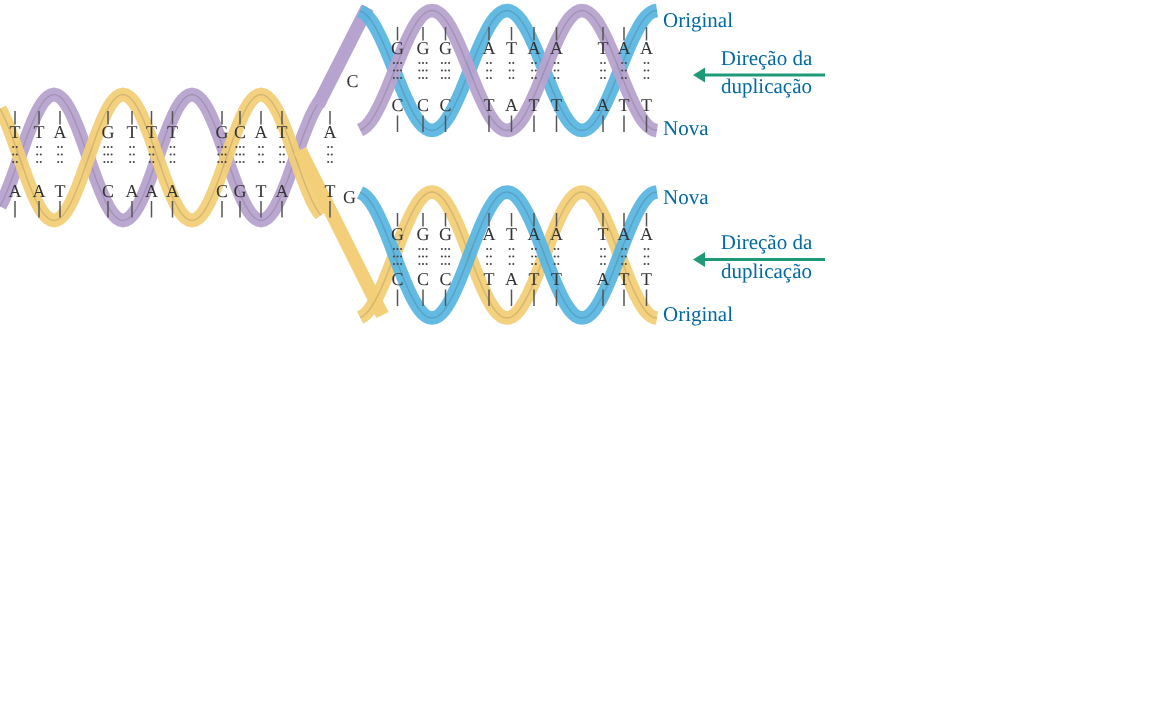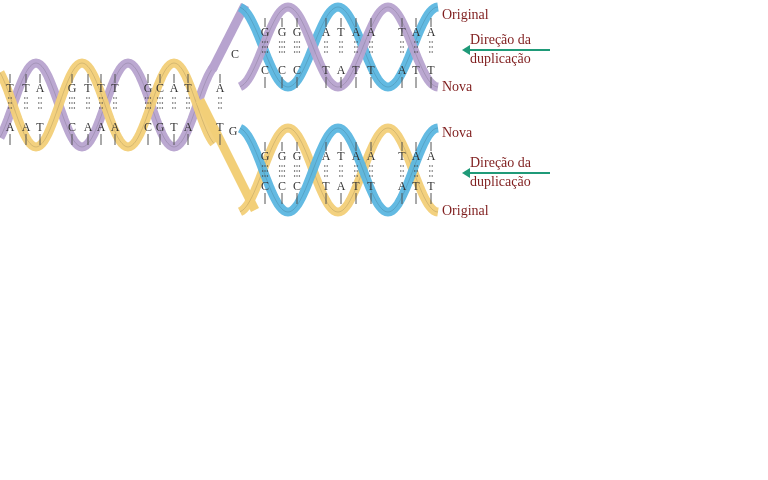--- a/index.html
+++ b/index.html
@@ -1,20 +1,20 @@
 <!DOCTYPE html>
 <html><head>
 <meta charset="utf-8">
 <style>
   html, body { margin:0; padding:0; background:#ffffff; }
   body { width:768px; height:480px; position:relative; overflow:hidden; font-family:"Liberation Serif", "DejaVu Serif", serif; }
   #diagram { position:absolute; left:0; top:0; width:768px; height:240px; }
   .base { font-family:"Liberation Serif", "DejaVu Serif", serif; font-size:12px; fill:#333; text-anchor:middle; }
-  .label { position:absolute; font-family:"Liberation Serif", "DejaVu Serif", serif; font-size:14px; color:#7f1d1d; line-height:19px; white-space:nowrap; }
-  .dir-label { text-align:left; }
+  .label { position:absolute; font-family:"Liberation Serif", "DejaVu Serif", serif; font-size:14px; color:#0369a1; line-height:19px; white-space:nowrap; }
+  .dir-label { text-align:center; }
   .arrow { position:absolute; height:2px; background:#1f9a78; }
   .arrow::before { content:""; position:absolute; left:-6px; top:-4px; border-right:8px solid #1f9a78; border-top:5px solid transparent; border-bottom:5px solid transparent; }
 </style>
 </head>
 <body>
 
 <svg id="diagram" viewBox="0 0 768 240" xmlns="http://www.w3.org/2000/svg">
   <g id="parent-strands">
       <path d="M0 137.6 L2 133.7 L4 129.2 L6 124.3 L8 119.1 L10 113.5 L12 107.9 L14 102.1 L16 96.5 L18 90.9 L20 85.7 L22 80.8 L24 76.3 L26 72.4 L28 69.1 L30 66.5 L32 64.6 L34 63.4 L36 63.0 L38 63.4 L40 64.6 L42 66.5 L44 69.1 L46 72.4 L48 76.3 L50 80.8 L52 85.7 L54 90.9 L56 96.5 L58 102.1 L60 107.9 L62 113.5 L64 119.1 L66 124.3 L68 129.2 L70 133.7 L72 137.6 L74 140.9 L76 143.5 L78 145.4 L80 146.6 L82 147.0 L84 146.6 L86 145.4 L88 143.5 L90 140.9 L92 137.6 L94 133.7 L96 129.2 L98 124.3 L100 119.1 L102 113.5 L104 107.9 L106 102.1 L108 96.5 L110 90.9 L112 85.7 L114 80.8 L116 76.3 L118 72.4 L120 69.1 L122 66.5 L124 64.6 L126 63.4 L128 63.0 L130 63.4 L132 64.6 L134 66.5 L136 69.1 L138 72.4 L140 76.3 L142 80.8 L144 85.7 L146 90.9 L148 96.5 L150 102.1 L152 107.9 L154 113.5 L156 119.1 L158 124.3 L160 129.2 L162 133.7 L164 137.6 L166 140.9 L168 143.5 L170 145.4 L172 146.6 L174 147.0 L176 146.6 L178 145.4 L180 143.5 L182 140.9 L184 137.6 L186 133.7 L188 129.2 L190 124.3 L192 119.1 L194 113.5 L196 107.9 L198 102.1 L200 96.5 L202 90.9 L204 85.7 L206 80.8 L208 76.3 L210 72.4 L212 69.1 L214 66.5" fill="none" stroke="#b7a3cf" stroke-width="9" stroke-linecap="butt" opacity="0.95"></path>
       <path d="M0 137.6 L2 133.7 L4 129.2 L6 124.3 L8 119.1 L10 113.5 L12 107.9 L14 102.1 L16 96.5 L18 90.9 L20 85.7 L22 80.8 L24 76.3 L26 72.4 L28 69.1 L30 66.5 L32 64.6 L34 63.4 L36 63.0 L38 63.4 L40 64.6 L42 66.5 L44 69.1 L46 72.4 L48 76.3 L50 80.8 L52 85.7 L54 90.9 L56 96.5 L58 102.1 L60 107.9 L62 113.5 L64 119.1 L66 124.3 L68 129.2 L70 133.7 L72 137.6 L74 140.9 L76 143.5 L78 145.4 L80 146.6 L82 147.0 L84 146.6 L86 145.4 L88 143.5 L90 140.9 L92 137.6 L94 133.7 L96 129.2 L98 124.3 L100 119.1 L102 113.5 L104 107.9 L106 102.1 L108 96.5 L110 90.9 L112 85.7 L114 80.8 L116 76.3 L118 72.4 L120 69.1 L122 66.5 L124 64.6 L126 63.4 L128 63.0 L130 63.4 L132 64.6 L134 66.5 L136 69.1 L138 72.4 L140 76.3 L142 80.8 L144 85.7 L146 90.9 L148 96.5 L150 102.1 L152 107.9 L154 113.5 L156 119.1 L158 124.3 L160 129.2 L162 133.7 L164 137.6 L166 140.9 L168 143.5 L170 145.4 L172 146.6 L174 147.0 L176 146.6 L178 145.4 L180 143.5 L182 140.9 L184 137.6 L186 133.7 L188 129.2 L190 124.3 L192 119.1 L194 113.5 L196 107.9 L198 102.1 L200 96.5 L202 90.9 L204 85.7 L206 80.8 L208 76.3 L210 72.4 L212 69.1 L214 66.5" fill="none" stroke="rgba(0,0,0,0.12)" stroke-width="1"></path>

